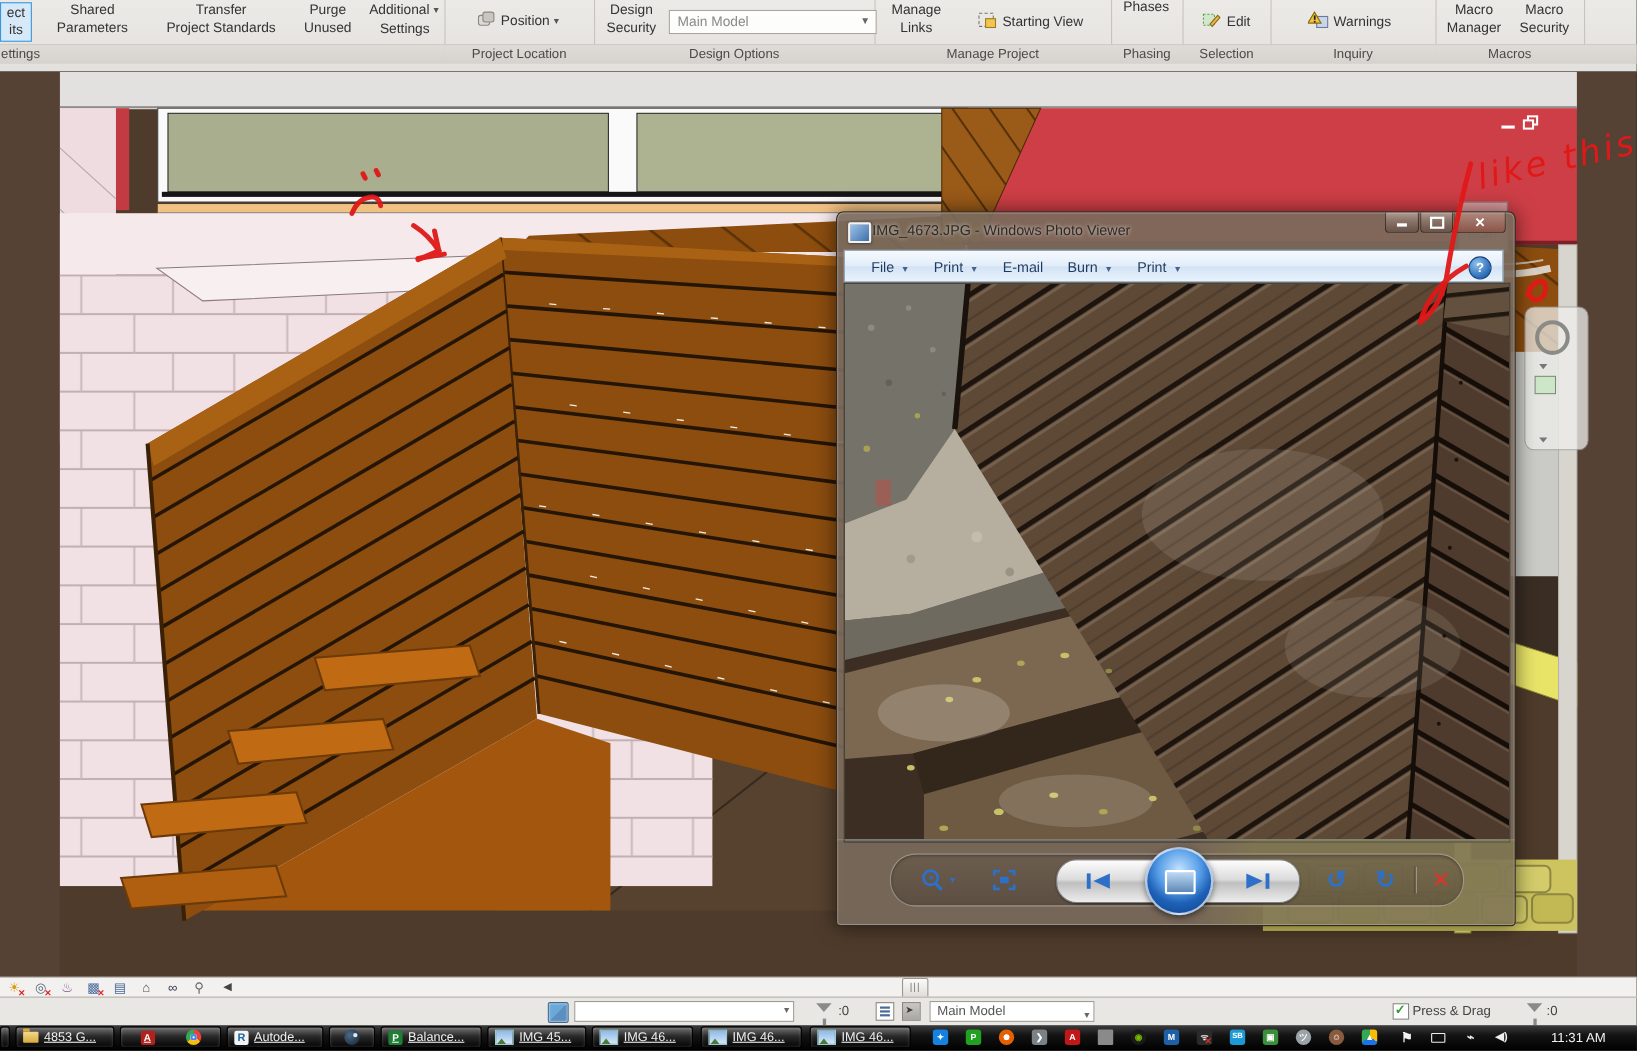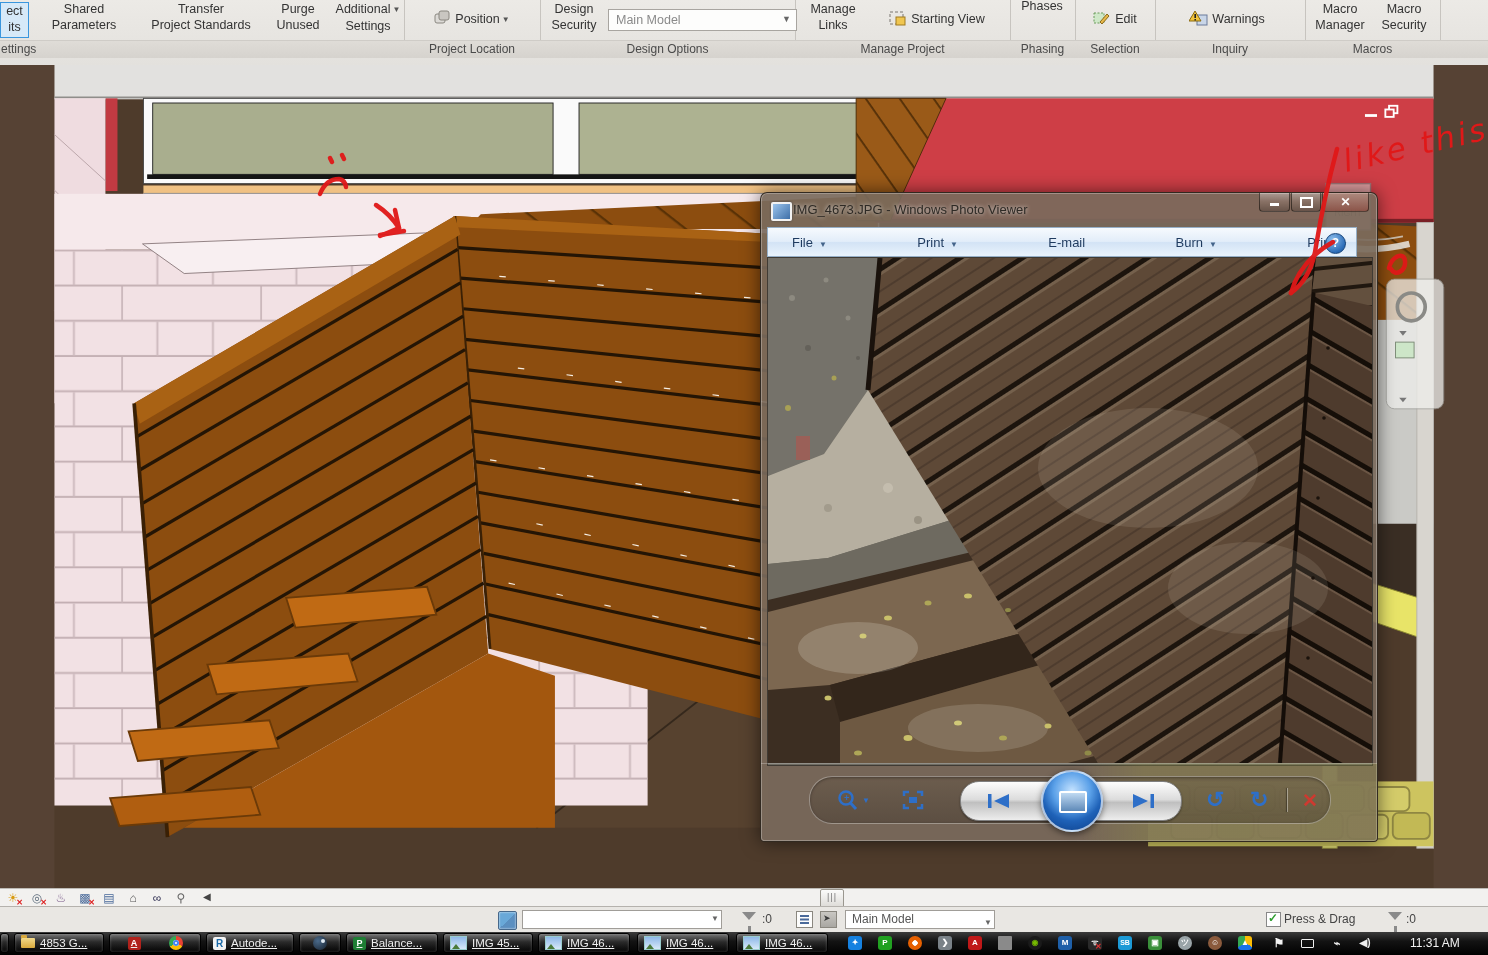--- a/index.html
+++ b/index.html
@@ -34,23 +34,23 @@
   .pv-appicon{position:absolute;left:10px;top:9px;width:17px;height:15px;border:2px solid #F2F2F2;
       background:linear-gradient(135deg,#9CC4EC,#3E6FA8);border-radius:2px;box-shadow:0 0 2px #444;}
   .aerobtns{position:absolute;right:8px;top:0;display:flex;}
   .abtn{height:18px;border:1px solid rgba(20,15,10,0.6);border-top:none;
       background:linear-gradient(rgba(255,255,255,0.35),rgba(255,255,255,0.08) 45%,rgba(0,0,0,0.18));
       border-radius:0 0 4px 4px;margin-left:1px;display:flex;align-items:center;justify-content:center;}
   .abtn.min{width:29px}.abtn.max{width:28px}.abtn.cls{width:45px;background:linear-gradient(rgba(255,190,180,0.35),rgba(160,40,30,0.35));}
   .g-min{width:9px;height:0;border-bottom:3px solid #fff;margin-top:5px;}
   .g-max{width:9px;height:7px;border:2px solid #fff;}
   .g-cls{color:#fff;font-size:12px;font-weight:bold;line-height:1;}
-  #pv-menu{position:absolute;left:6px;right:20px;top:34px;height:30px;
+  #pv-menu{position:absolute;left:6px;right:10px;top:34px;height:30px;
       background:linear-gradient(#F6FAFE,#E2EDF9 48%,#D3E3F5 52%,#E9F3FC);
-      border:1px solid #96AFC7;display:flex;align-items:center;padding-left:10px;box-sizing:border-box;justify-content:space-between;}
+      border:1px solid #96AFC7;display:flex;align-items:center;padding-left:10px;box-sizing:border-box;}
   .mitem{font-size:13px;color:#1E3A5F;padding:0 8px 0 14px;cursor:default;}
   .mcaret{font-size:8px;color:#44648A;margin-left:6px;}
   #pv-help{position:absolute;right:10px;top:5px;width:19px;height:19px;border-radius:50%;
       background:radial-gradient(circle at 35% 30%,#8FC0EE,#2B6CB8 70%,#164E8E);
       border:1px solid #16457C;color:#fff;font-weight:bold;font-size:12px;text-align:center;line-height:19px;}
   #pv-photo{position:absolute;left:6px;top:64px;width:604px;height:507px;border:1px solid #403B34;
       background:#6E6B62;overflow:hidden;}
   #pv-bottom{position:absolute;left:0;right:0;bottom:0;height:77px;border-top:1px solid rgba(255,255,255,0.25);
       background:linear-gradient(90deg,rgba(0,0,0,0) 52%,rgba(150,150,70,0.30) 62%);border-radius:0 0 4px 4px;}
   #pv-pill{position:absolute;left:48px;top:12px;width:520px;height:46px;border-radius:23px;

